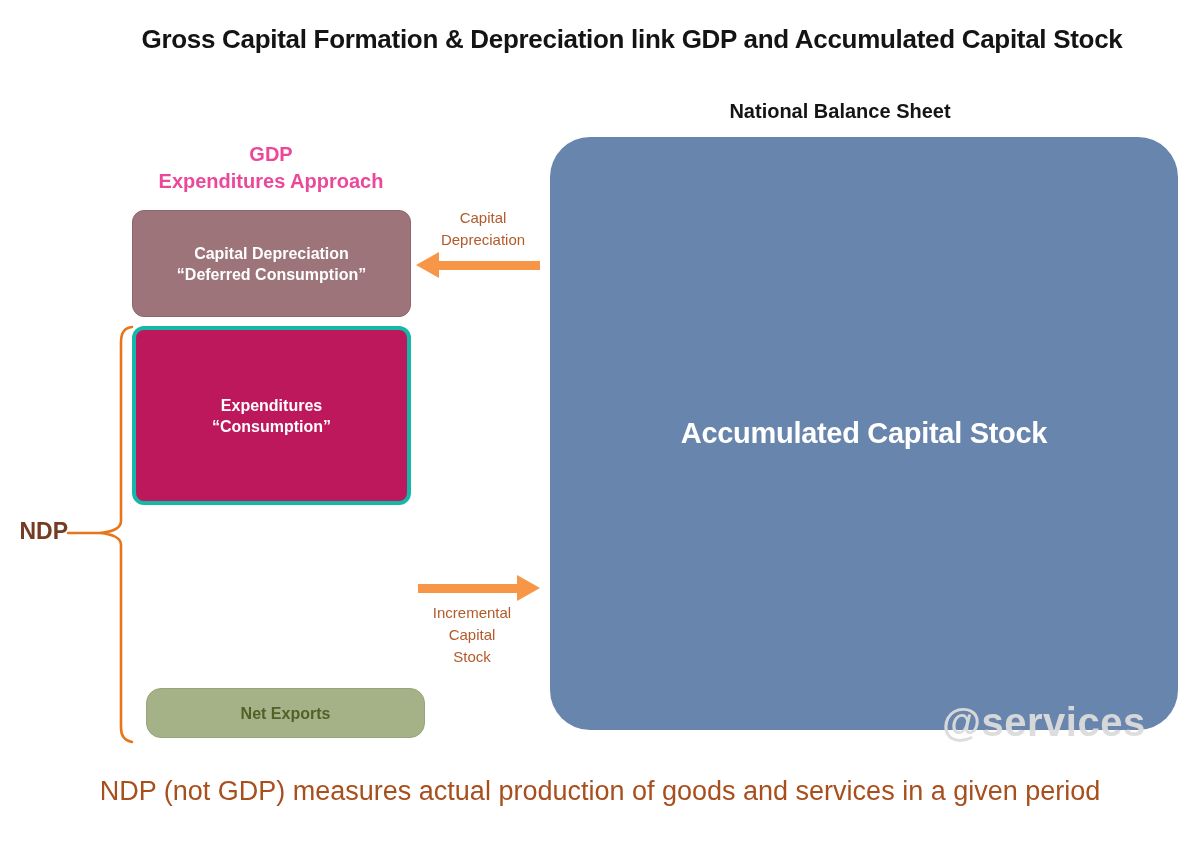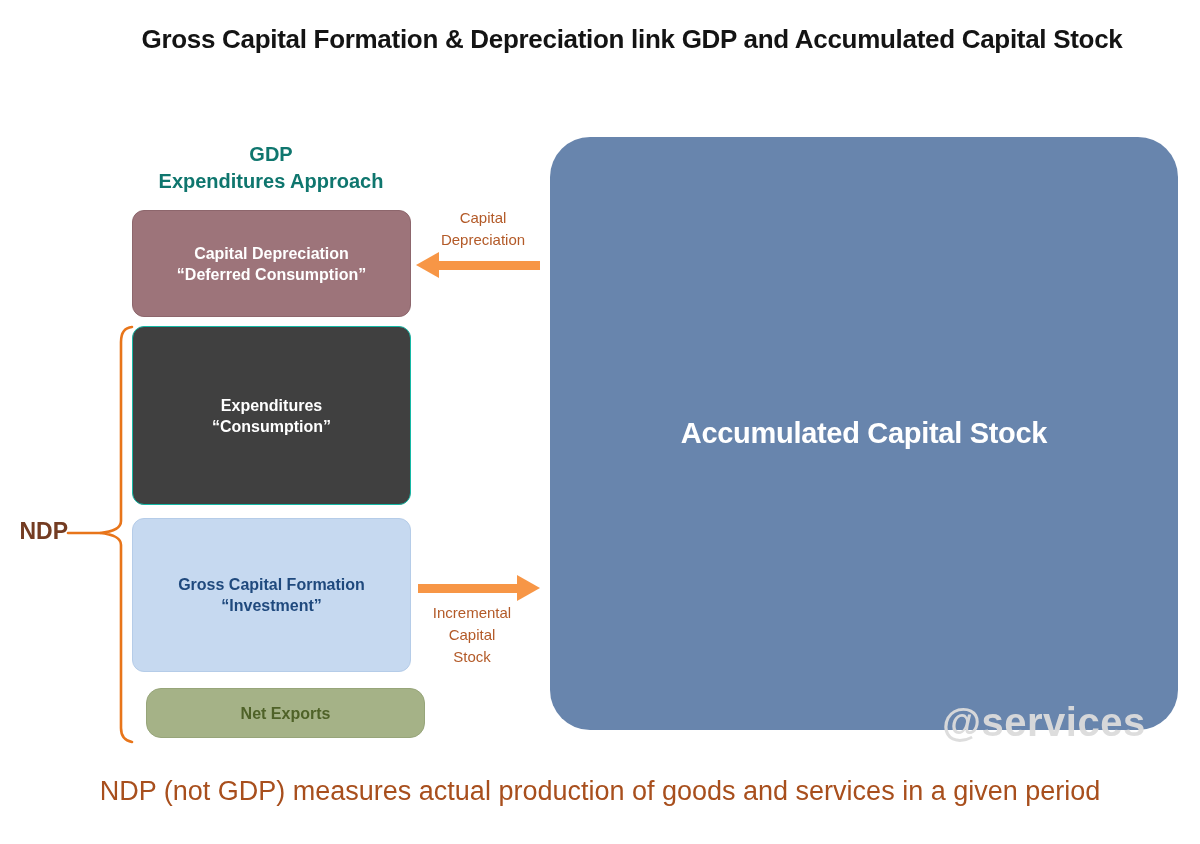--- a/index.html
+++ b/index.html
@@ -23,35 +23,35 @@
 
   .nbs-heading {
     left: 550px; top: 100px; width: 580px;
     text-align: center;
     font-size: 20px; font-weight: bold; color: #141414;
   }
 
   .gdp-heading {
     left: 130px; top: 141px; width: 282px;
     text-align: center;
-    font-size: 20px; font-weight: bold; color: #0f766e;
+    font-size: 20px; font-weight: bold; color: #ec4899;
     line-height: 27px;
   }
 
   .col-box {
     left: 132px; width: 279px;
     border-radius: 12px;
     display: flex; flex-direction: column;
     align-items: center; justify-content: center;
     text-align: center;
     font-weight: bold; font-size: 16px; line-height: 21px;
     box-sizing: border-box;
   }
   .box-dep   { top: 210px; height: 107px; background: #9d747a; color: #ffffff; border: 1px solid #8d666c; }
-  .box-exp   { top: 326px; height: 179px; background: #404040; color: #ffffff; border: 1px solid #14b8a6; text-align: right; }
+  .box-exp   { top: 326px; height: 179px; background: #be185d; color: #ffffff; border: 4px solid #14b8a6; text-align: right; }
   .box-gcf   { top: 518px; height: 154px; background: #c6d9f0; color: #1f497d; border: 1px solid #b5cce8; }
   .box-nx    { top: 688px; height: 50px;  background: #a5b287; color: #4f6228; border: 1px solid #97a57a; border-radius: 15px; margin-left: 14px; }
 
   .big-box {
     left: 550px; top: 137px; width: 628px; height: 593px;
     background: #6885ad;
     border-radius: 40px;
     display: flex; align-items: center; justify-content: center;
   }
   .big-box-label {
@@ -104,40 +104,37 @@
     font-size: 27px; color: #a84f1d;
   }
 </style>
 </head>
 <body>
 
 <div class="stage">
 
   <div class="abs page-title">Gross Capital Formation &amp; Depreciation link GDP and Accumulated Capital Stock</div>
 
+  <div class="abs nbs-heading">National Balance Sheet</div>
 
   <div class="abs gdp-heading">
     <div>GDP</div>
     <div>Expenditures Approach</div>
   </div>
 
   <div class="abs col-box box-dep">
     <div>Capital Depreciation</div>
     <div>“Deferred Consumption”</div>
   </div>
 
   <div class="abs col-box box-exp">
     <div>Expenditures</div>
     <div>“Consumption”</div>
   </div>
 
-  <div class="abs col-box box-gcf">
-    <div>Gross Capital Formation</div>
-    <div>“Investment”</div>
-  </div>
 
   <div class="abs col-box box-nx">
     <div>Net Exports</div>
   </div>
 
   <div class="abs ndp-label">NDP</div>
   <svg class="abs" style="left:60px; top:320px;" width="78" height="432" viewBox="0 0 78 432" aria-hidden="true">
     <path d="M 72 7 Q 61 8 61 22 L 61 201 Q 61 211 40 213 Q 61 215 61 225 L 61 408 Q 61 420 72 422" fill="none" stroke="#e8751a" stroke-width="2.6" stroke-linecap="round"></path>
     <path d="M 8 213 L 40 213" fill="none" stroke="#e8751a" stroke-width="2.6" stroke-linecap="round"></path>
   </svg>

